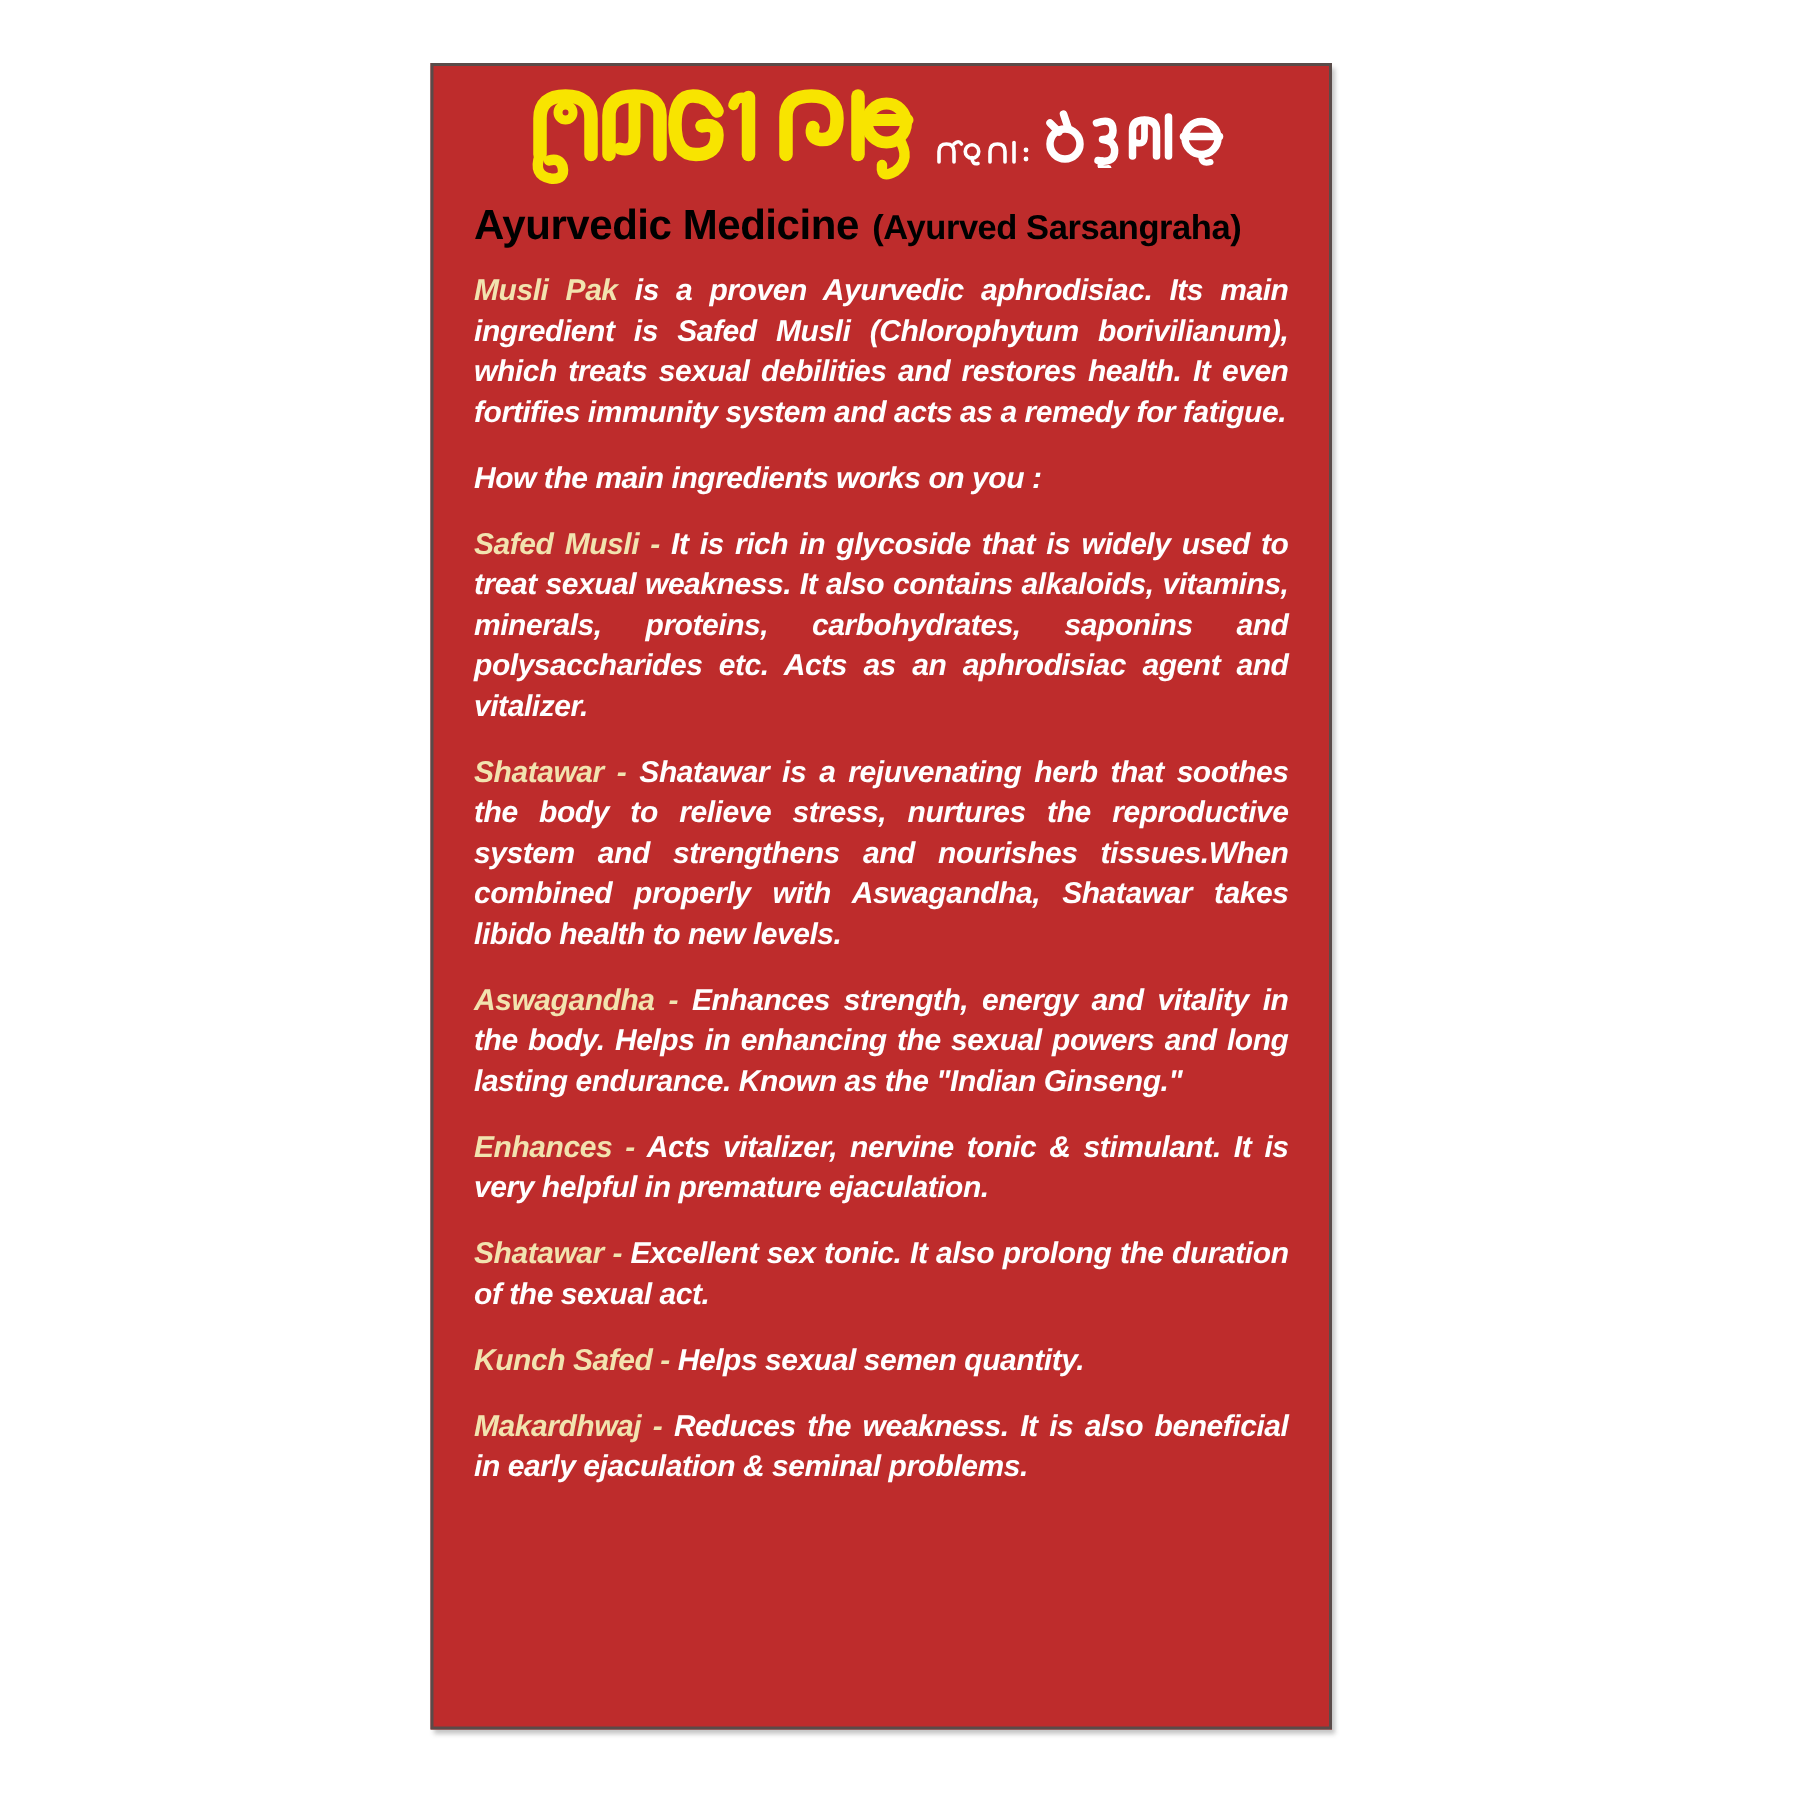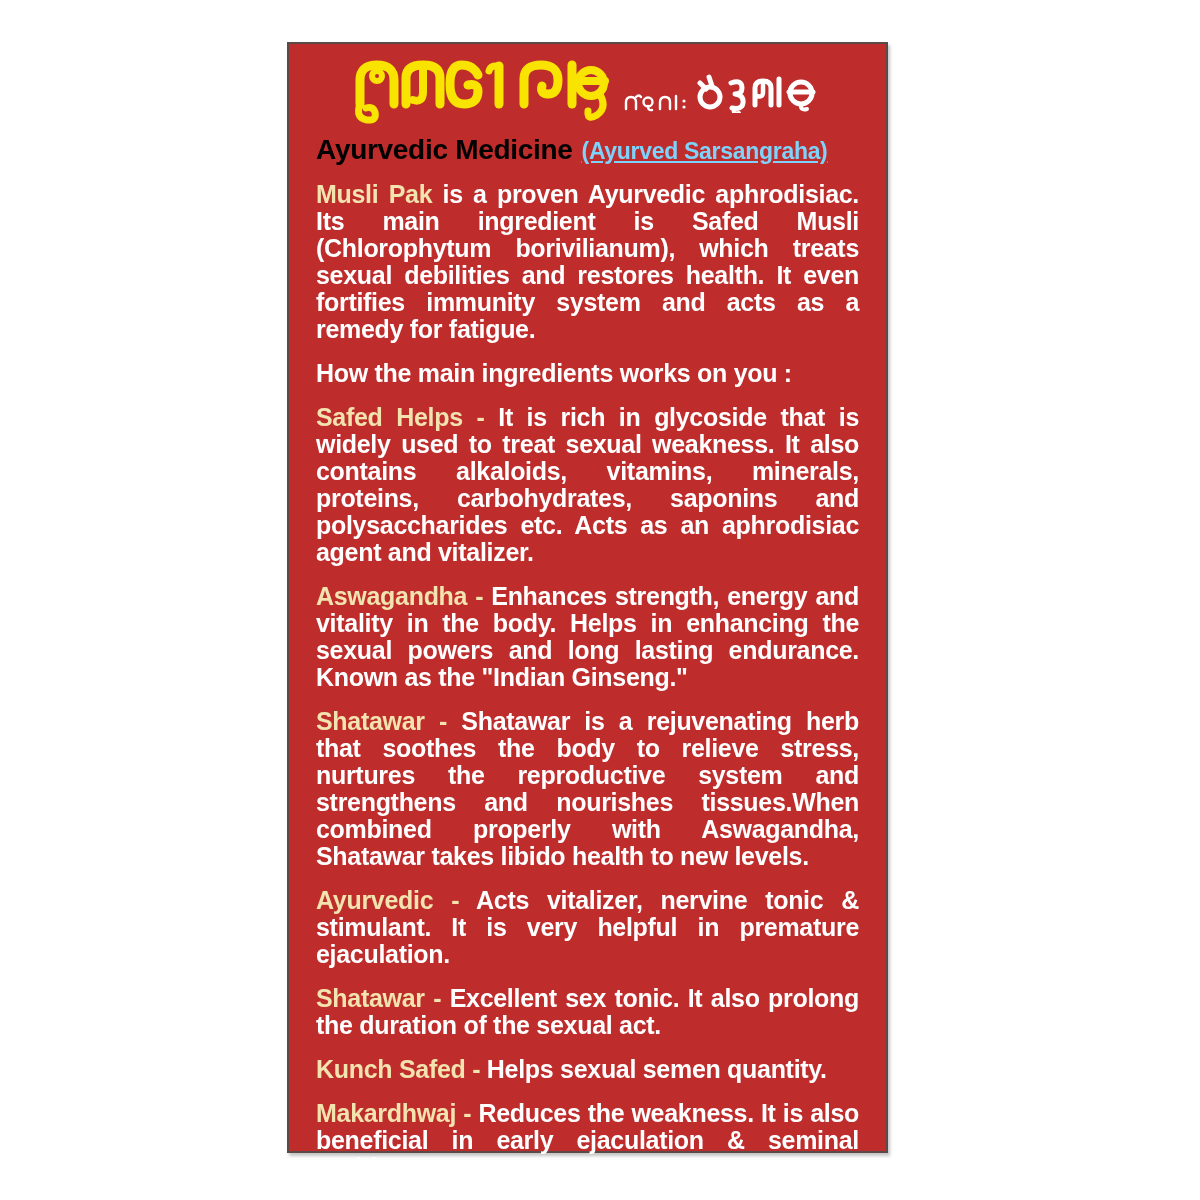--- a/index.html
+++ b/index.html
@@ -47,36 +47,36 @@
     margin: 4px 0 15px 0;
     white-space: nowrap;
   }
   .heading {
     color: #000000;
     font-size: 28px;
     font-weight: bold;
     letter-spacing: -0.3px;
   }
   .heading-suffix {
-    color: #7dd3fc;
+    color: #000000;
     font-size: 23px;
     font-weight: bold;
     margin-left: 9px;
     letter-spacing: -0.3px;
-    text-decoration: underline;
   }
   .para {
     color: #ffffff;
     font-weight: bold;
-    font-size: 25px;
+    font-size: 20px;
     line-height: 27px;
     letter-spacing: -0.3px;
     text-align: justify;
     text-align-last: left;
     margin: 0 0 17px 0;
+    font-style: italic;
   }
   .kw { color: #F2E3AF; }
   .subheading {
     text-align: left;
   }
   .sr-only {
     position: absolute;
     width: 1px; height: 1px;
     overflow: hidden;
     clip: rect(0 0 0 0);
@@ -152,33 +152,33 @@
       <span class="heading">Ayurvedic Medicine</span><span class="heading-suffix">(Ayurved Sarsangraha)</span>
     </div>
 
     <p class="para">
       <span class="kw">Musli Pak</span> <span>is a proven Ayurvedic aphrodisiac. Its main ingredient is Safed Musli (Chlorophytum borivilianum), which treats sexual debilities and restores health. It even fortifies immunity system and acts as a remedy for fatigue.</span>
     </p>
 
     <p class="para subheading">How the main ingredients works on you :</p>
 
     <p class="para">
-      <span class="kw">Safed Helps</span> <span class="kw">-</span> <span>It is rich in glycoside that is widely used to treat sexual weakness. It also contains alkaloids, vitamins, minerals, proteins, carbohydrates, saponins and polysaccharides etc. Acts as an aphrodisiac agent and vitalizer.</span>
+      <span class="kw">Safed Musli</span> <span class="kw">-</span> <span>It is rich in glycoside that is widely used to treat sexual weakness. It also contains alkaloids, vitamins, minerals, proteins, carbohydrates, saponins and polysaccharides etc. Acts as an aphrodisiac agent and vitalizer.</span>
+    </p>
+
+    <p class="para">
+      <span class="kw">Shatawar</span> <span class="kw">-</span> <span>Shatawar is a rejuvenating herb that soothes the body to relieve stress, nurtures the reproductive system and strengthens and nourishes tissues.When combined properly with Aswagandha, Shatawar takes libido health to new levels.</span>
     </p>
 
     <p class="para">
       <span class="kw">Aswagandha</span> <span class="kw">-</span> <span>Enhances strength, energy and vitality in the body. Helps in enhancing the sexual powers and long lasting endurance. Known as the "Indian Ginseng."</span>
     </p>
 
     <p class="para">
-      <span class="kw">Shatawar</span> <span class="kw">-</span> <span>Shatawar is a rejuvenating herb that soothes the body to relieve stress, nurtures the reproductive system and strengthens and nourishes tissues.When combined properly with Aswagandha, Shatawar takes libido health to new levels.</span>
-    </p>
-
-    <p class="para">
-      <span class="kw">Ayurvedic</span> <span class="kw">-</span> <span>Acts vitalizer, nervine tonic &amp; stimulant. It is very helpful in premature ejaculation.</span>
+      <span class="kw">Enhances</span> <span class="kw">-</span> <span>Acts vitalizer, nervine tonic &amp; stimulant. It is very helpful in premature ejaculation.</span>
     </p>
 
     <p class="para">
       <span class="kw">Shatawar</span> <span class="kw">-</span> <span>Excellent sex tonic. It also prolong the duration of the sexual act.</span>
     </p>
 
     <p class="para">
       <span class="kw">Kunch Safed</span> <span class="kw">-</span> <span>Helps sexual semen quantity.</span>
     </p>
 

